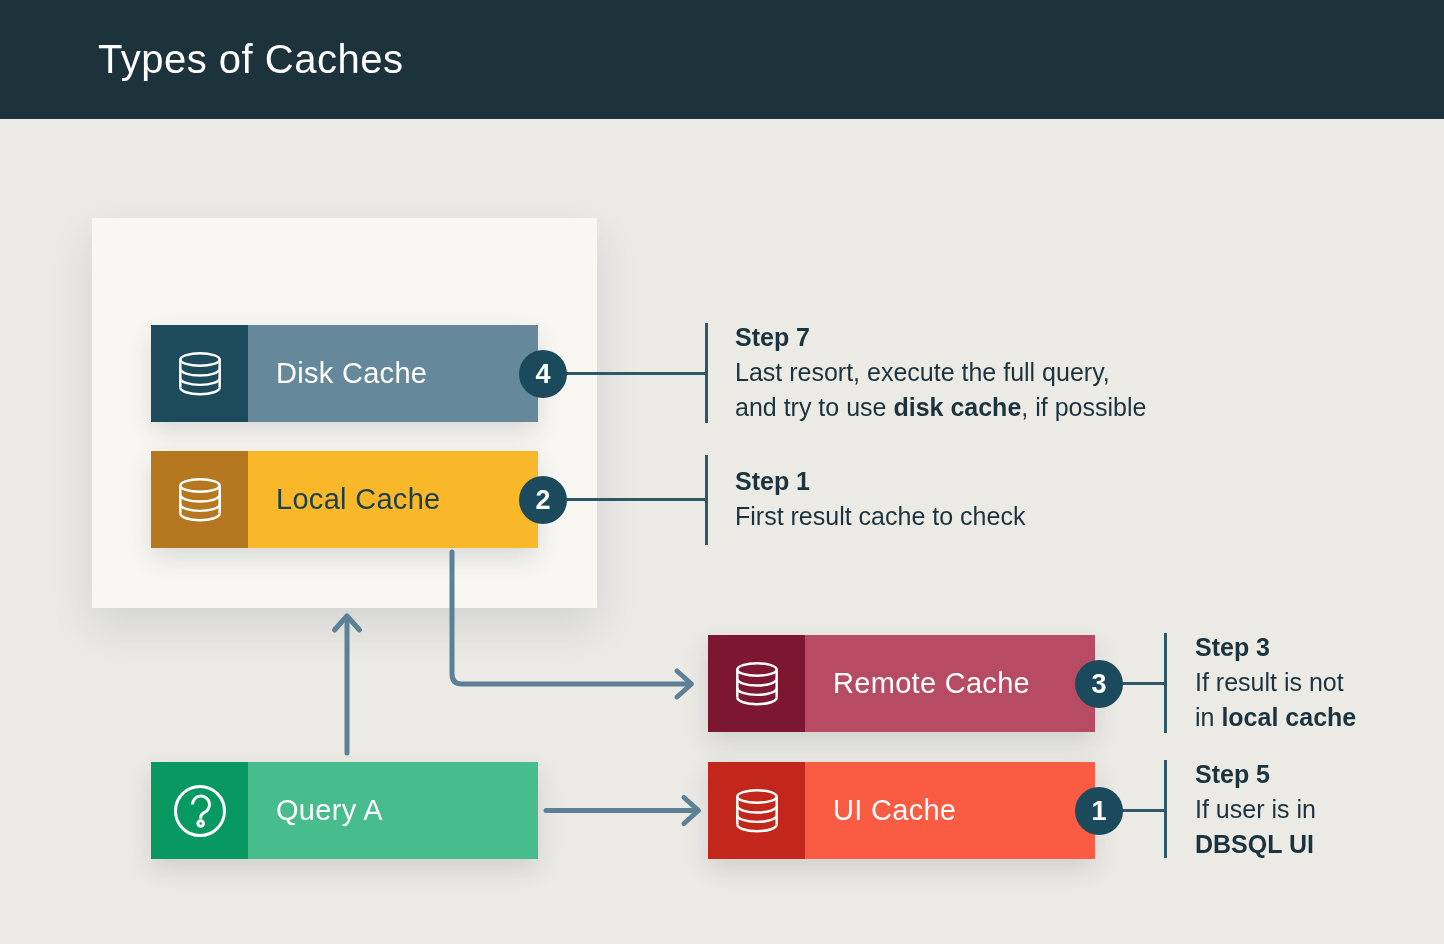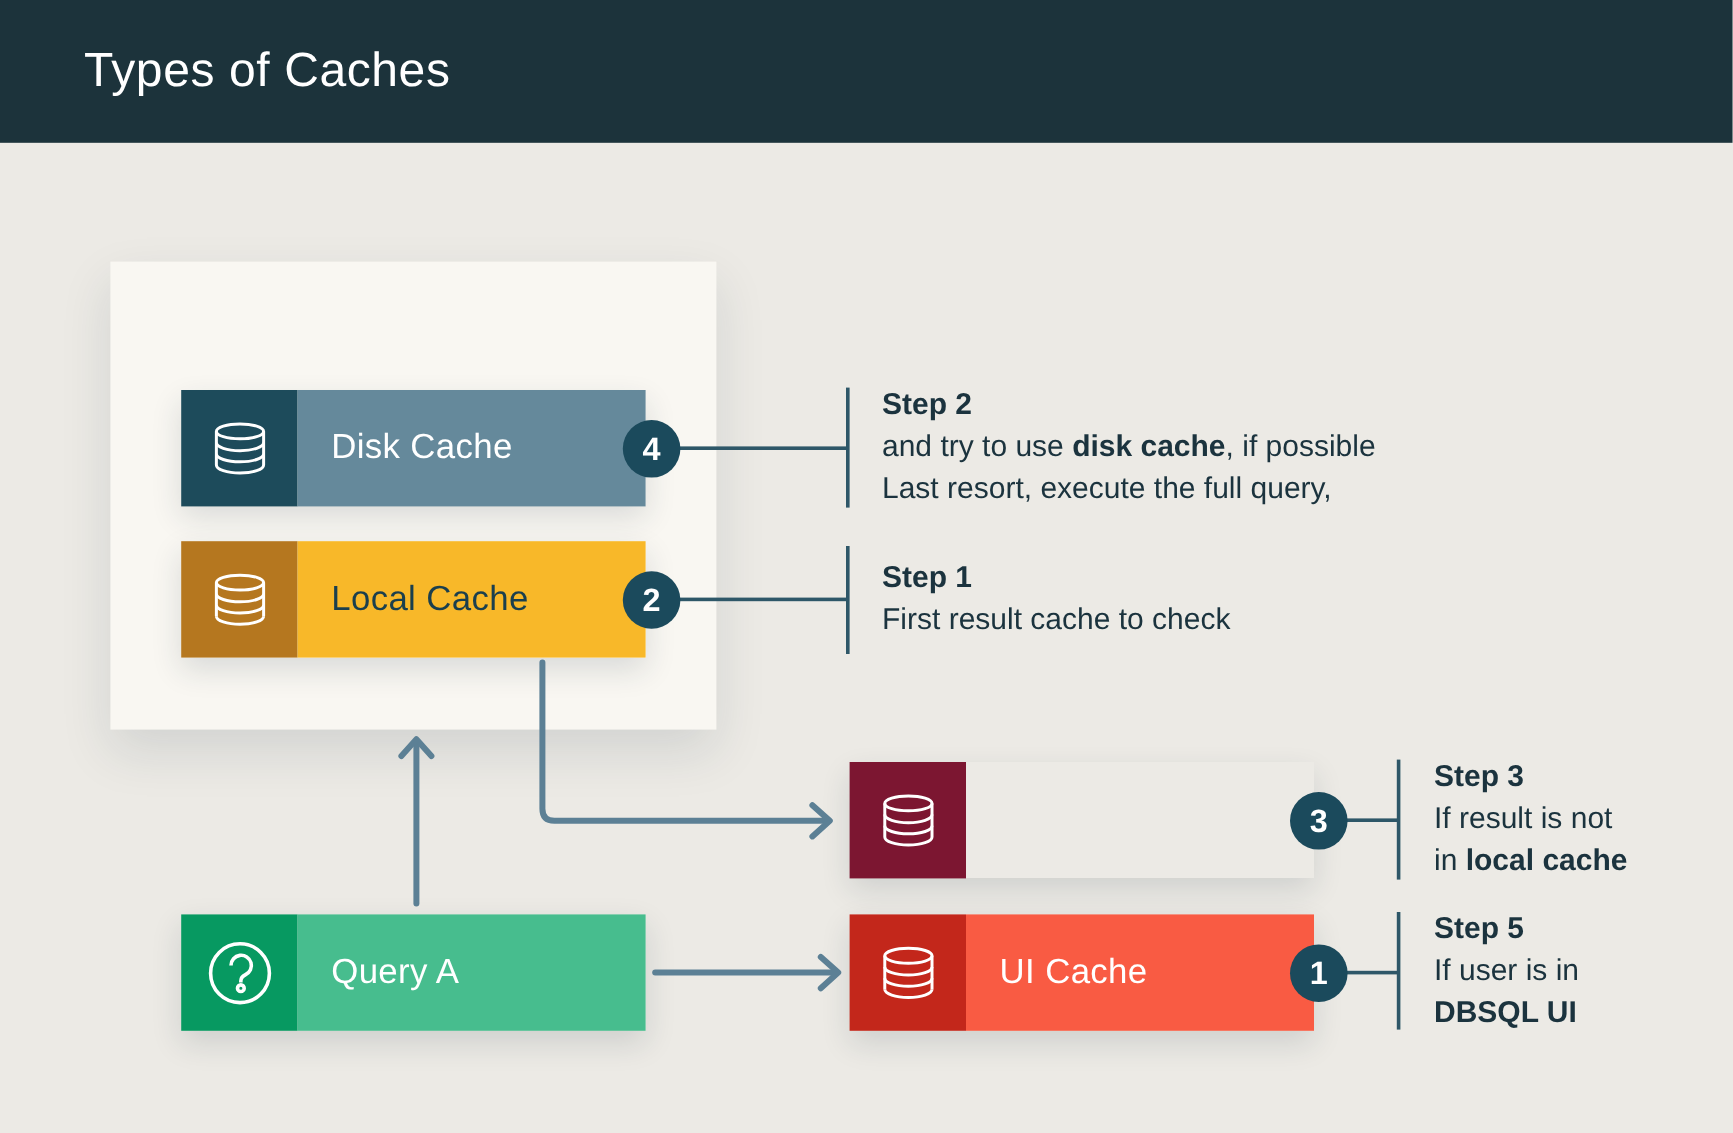--- a/index.html
+++ b/index.html
@@ -4,21 +4,21 @@
 <style>
   html,body{margin:0;padding:0;background:#ECEAE5;}
   .canvas{
     position:relative;width:1444px;height:944px;overflow:hidden;
     background:#ECEAE5;
     font-family:"Liberation Sans","DejaVu Sans",sans-serif;
     color:#1B333E;
   }
   .header{
     position:absolute;left:0;top:0;width:100%;height:119px;
-    display:flex;align-items:center;padding-left:70px;box-sizing:border-box;
+    display:flex;align-items:center;padding-left:98px;box-sizing:border-box;
   }
   .header-title{font-size:40px;font-weight:400;letter-spacing:.5px;}
   .panel{
     position:absolute;left:92px;top:218px;width:505px;height:390px;
     box-shadow:0 18px 40px rgba(27,51,62,.12);
   }
   .panel-label{
     position:absolute;left:0;top:256px;width:100%;text-align:center;
     font-size:30px;font-weight:400;
   }
@@ -81,20 +81,21 @@
   <div class="row" style="left:708px;top:635px">
     <div class="icon-cell" style="background: rgb(124, 22, 49);">
       <svg width="58" height="50" viewBox="0 0 56 48" fill="none" stroke="#FFFFFF" stroke-width="2.4">
         <ellipse cx="28" cy="10" rx="19" ry="6"></ellipse>
         <path d="M9 10 V37 M47 10 V37"></path>
         <path d="M9 19 c0 3.6 8.5 6.5 19 6.5 s19 -2.9 19 -6.5"></path>
         <path d="M9 28 c0 3.6 8.5 6.5 19 6.5 s19 -2.9 19 -6.5"></path>
         <path d="M9 37 c0 3.6 8.5 6.5 19 6.5 s19 -2.9 19 -6.5"></path>
       </svg>
     </div>
+    <div class="label-cell" style="background: rgb(183, 75, 99); color: rgb(255, 255, 255);">Remote Cache</div>
   </div>
 
   <div class="row" style="left:151px;top:762px">
     <div class="icon-cell" style="background: rgb(7, 153, 97);">
       <svg width="68" height="68" viewBox="0 0 68 68" fill="none" stroke="#FFFFFF" stroke-width="3">
         <circle cx="34" cy="34" r="24.5"></circle>
         <path d="M26.5 27.5 a8.5 8.5 0 1 1 12 7.8 c-3 1.4 -3.8 2.6 -3.8 5.2 v1.2"></path>
         <circle cx="34.7" cy="46.5" r="2.8"></circle>
       </svg>
     </div>
@@ -123,23 +124,23 @@
   <div class="vbar" style="left: 705px; top: 455px; height: 90px; background: rgb(46, 87, 104);"></div>
   <div class="vbar" style="left: 1164px; top: 633px; height: 100px; background: rgb(46, 87, 104);"></div>
   <div class="vbar" style="left: 1164px; top: 760px; height: 98px; background: rgb(46, 87, 104);"></div>
 
   <div class="badge" style="left: 519px; top: 350px; background: rgb(27, 74, 92);">4</div>
   <div class="badge" style="left: 519px; top: 476px; background: rgb(27, 74, 92);">2</div>
   <div class="badge" style="left: 1075px; top: 660px; background: rgb(27, 74, 92);">3</div>
   <div class="badge" style="left: 1075px; top: 787px; background: rgb(27, 74, 92);">1</div>
 
   <div class="step" style="left:735px;top:320px">
-    <div class="step-title">Step 2</div>
+    <div class="step-title">Step 7</div>
+    <div><span>Last resort, execute the full query,</span></div>
     <div><span>and try to use </span><b>disk cache</b><span>, if possible</span></div>
-    <div><span>Last resort, execute the full query,</span></div>
   </div>
   <div class="step" style="left:735px;top:464px">
     <div class="step-title">Step 1</div>
     <div><span>First result cache to check</span></div>
   </div>
   <div class="step" style="left:1195px;top:630px">
     <div class="step-title">Step 3</div>
     <div><span>If result is not</span></div>
     <div><span>in </span><b>local cache</b></div>
   </div>

